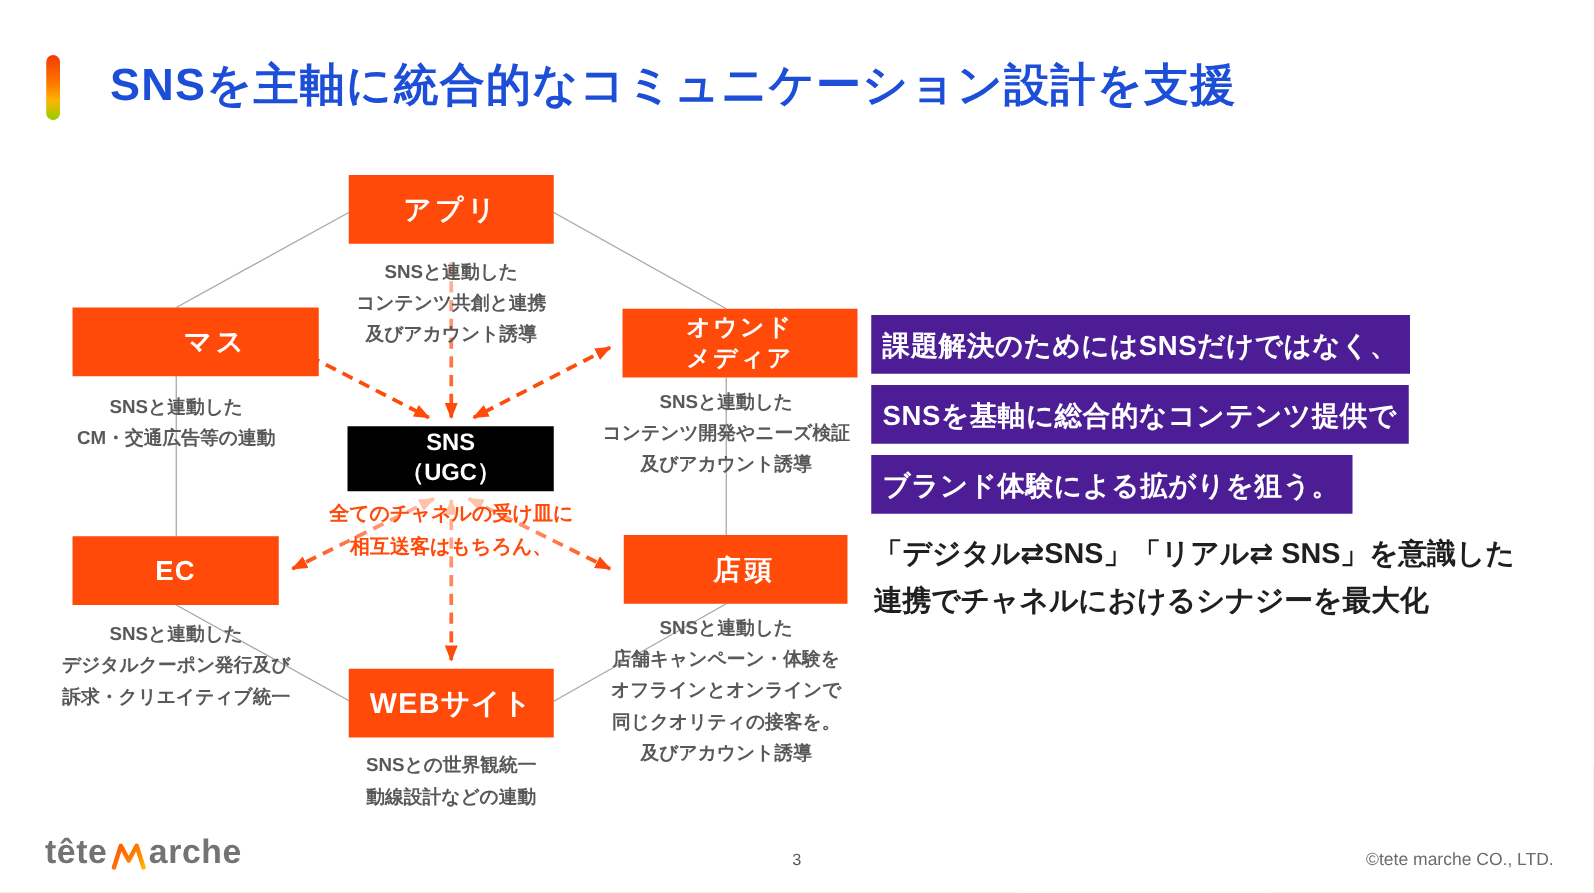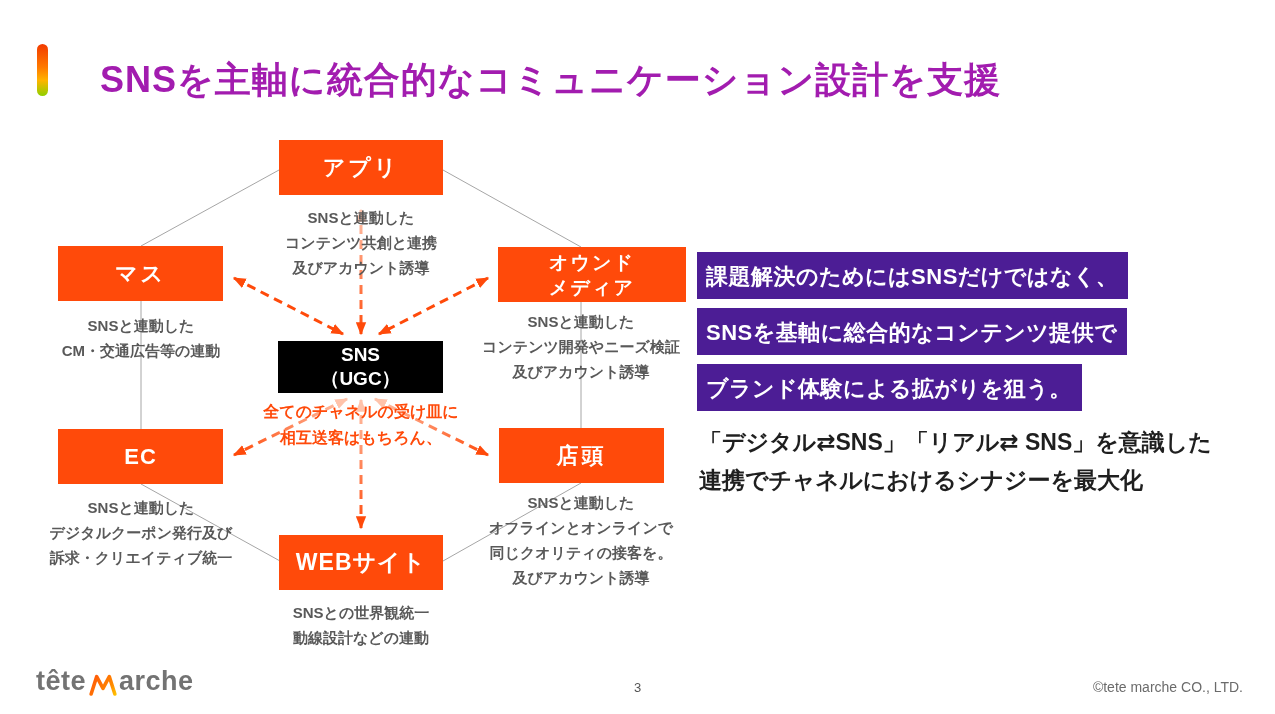--- a/index.html
+++ b/index.html
@@ -2,35 +2,35 @@
 <html><head>
 <meta charset="utf-8">
 <style>
   html,body{margin:0;padding:0;background:#e8e8e8;}
   .page{position:relative;width:1275px;height:714px;background:#ffffff;overflow:hidden;
         font-family:"Liberation Sans","DejaVu Sans",sans-serif;}
 
   
   .accent-bar{position:absolute;left:37px;top:44px;width:11px;height:52px;border-radius:6px;
         background:linear-gradient(180deg,#f23a00 0%,#ff7a00 45%,#ffb400 70%,#8fd000 100%);}
-  .title{position:absolute;left:88px;top:44px;margin:12px;font-size:36px;font-weight:700;
-        color:#a21caf;letter-spacing:1px;white-space:nowrap;}
+  .title{position:absolute;left:88px;top:44px;margin:0;font-size:36px;font-weight:700;
+        color:#1d4ed8;letter-spacing:1px;white-space:nowrap;}
 
   
   .diagram-lines{position:absolute;left:0;top:0;width:1275px;height:714px;pointer-events:none;}
 
   
   .node{position:absolute;display:flex;flex-direction:column;align-items:center;justify-content:center;
         background:#ff4a0a;color:#ffffff;font-weight:700;text-align:center;line-height:1.15;}
   .box-app  {left:279px;top:140px;width:164px;height:55px;font-size:22px;letter-spacing:3px;}
-  .box-mass {left:58px; top:246px;width:165px;height:55px;font-size:22px;letter-spacing:3px;}
+  .box-mass {left:58px; top:246px;width:165px;height:55px;font-size:22px;letter-spacing:3px;padding-left:32px;}
   .box-owned{left:498px;top:247px;width:188px;height:55px;font-size:19px;line-height:25px;letter-spacing:2px;}
   .box-center{left:278px;top:341px;width:165px;height:52px;background:#000000;font-size:19px;line-height:24px;}
   .box-ec   {left:58px; top:429px;width:165px;height:55px;font-size:22px;letter-spacing:1px;}
-  .box-store{left:499px;top:428px;width:165px;height:55px;font-size:22px;letter-spacing:3px;}
+  .box-store{left:499px;top:428px;width:165px;height:55px;font-size:22px;letter-spacing:3px;padding-left:14px;}
   .box-web  {left:279px;top:535px;width:164px;height:55px;font-size:23px;letter-spacing:1px;}
 
   
   .cap{position:absolute;text-align:center;font-size:15px;font-weight:700;color:#595959;line-height:25px;}
   .cap-app   {left:250px;top:205px;width:222px;}
   .cap-mass  {left:31px; top:313px;width:220px;}
   .cap-owned {left:456px;top:309px;width:250px;}
   .cap-center{left:242px;top:399px;width:238px;color:#ff4a0a;font-size:16px;line-height:26px;}
   .cap-ec    {left:31px; top:495px;width:220px;}
   .cap-store {left:466px;top:490px;width:230px;}
@@ -146,20 +146,21 @@
     <div>全てのチャネルの受け皿に</div>
     <div>相互送客はもちろん、</div>
   </div>
   <div class="cap cap-ec">
     <div>SNSと連動した</div>
     <div>デジタルクーポン発行及び</div>
     <div>訴求・クリエイティブ統一</div>
   </div>
   <div class="cap cap-store">
     <div>SNSと連動した</div>
+    <div>店舗キャンペーン・体験を</div>
     <div>オフラインとオンラインで</div>
     <div>同じクオリティの接客を。</div>
     <div>及びアカウント誘導</div>
   </div>
   <div class="cap cap-web">
     <div>SNSとの世界観統一</div>
     <div>動線設計などの連動</div>
   </div>
 
   <div class="highlights">

